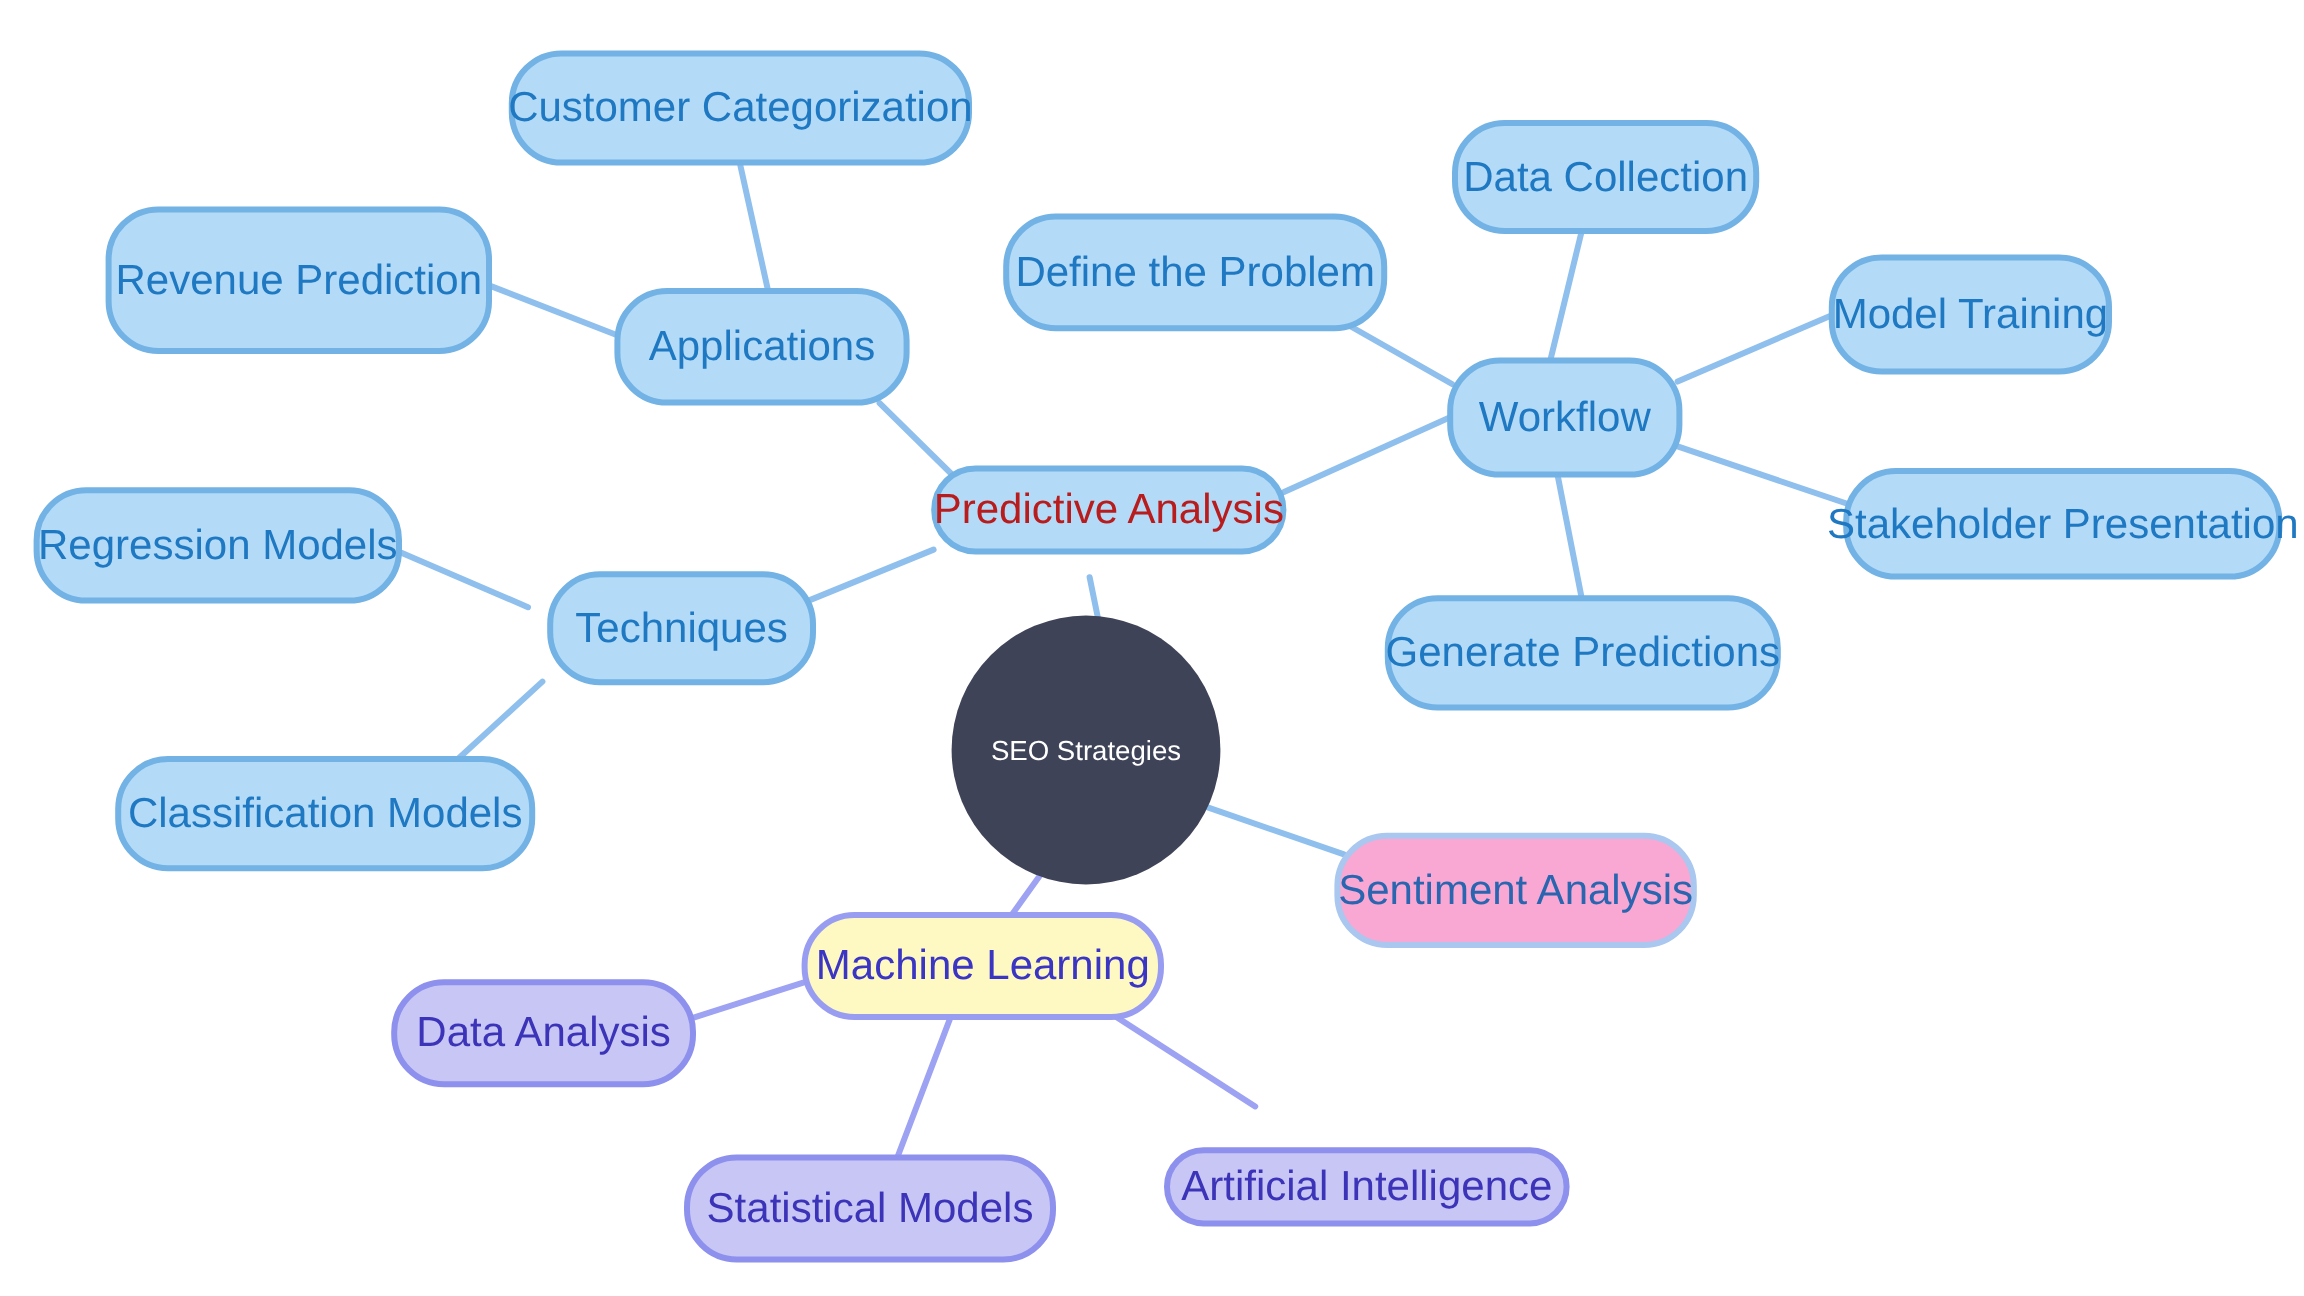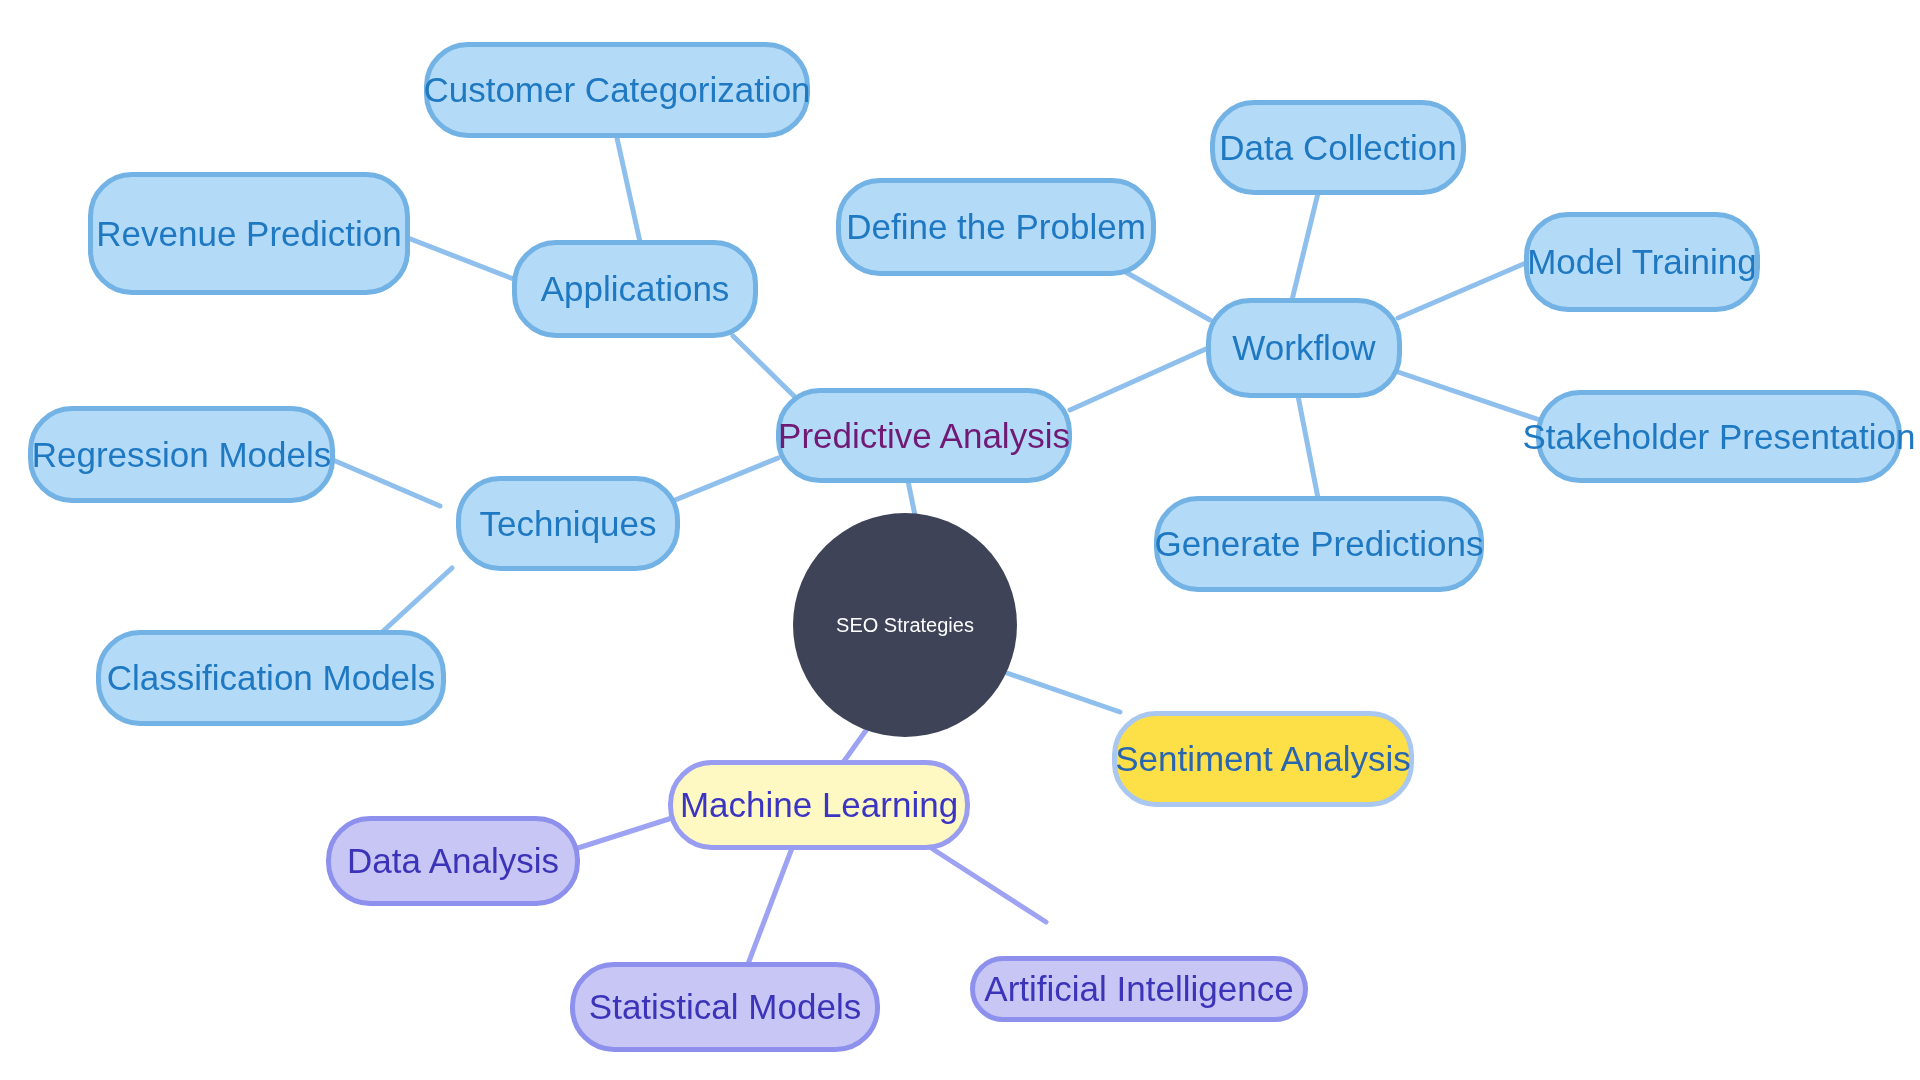--- a/index.html
+++ b/index.html
@@ -19,21 +19,21 @@
     border:5px solid;
     font-size:35px;
     white-space:nowrap;
     cursor:pointer;
     user-select:none;
   }
   .center-node{
     position:absolute;
     display:flex;align-items:center;justify-content:center;
     border-radius:50%;
-    font-size:20px;
+    font-size:23px;
     cursor:pointer;
     user-select:none;
   }
 </style>
 </head>
 <body>
 
 <div class="canvas">
   <svg id="edge-layer" width="1920" height="1080" viewBox="0 0 1920 1080">
       <line x1="617" y1="138" x2="640" y2="242" stroke="#8fbfed" stroke-width="5" stroke-linecap="round"></line>
@@ -57,25 +57,25 @@
     </svg>
   <div id="node-layer">
       <div class="node" style="left: 424px; top: 42px; width: 386px; height: 96px; background: rgb(179, 218, 247); border-color: rgb(114, 178, 228); color: rgb(30, 120, 194);">Customer Categorization</div>
       <div class="node" style="left: 88px; top: 172px; width: 322px; height: 123px; background: rgb(179, 218, 247); border-color: rgb(114, 178, 228); color: rgb(30, 120, 194);">Revenue Prediction</div>
       <div class="node" style="left: 512px; top: 240px; width: 246px; height: 98px; background: rgb(179, 218, 247); border-color: rgb(114, 178, 228); color: rgb(30, 120, 194);">Applications</div>
       <div class="node" style="left: 836px; top: 178px; width: 320px; height: 98px; background: rgb(179, 218, 247); border-color: rgb(114, 178, 228); color: rgb(30, 120, 194);">Define the Problem</div>
       <div class="node" style="left: 1210px; top: 100px; width: 256px; height: 95px; background: rgb(179, 218, 247); border-color: rgb(114, 178, 228); color: rgb(30, 120, 194);">Data Collection</div>
       <div class="node" style="left: 1524px; top: 212px; width: 236px; height: 100px; background: rgb(179, 218, 247); border-color: rgb(114, 178, 228); color: rgb(30, 120, 194);">Model Training</div>
       <div class="node" style="left: 1206px; top: 298px; width: 196px; height: 100px; background: rgb(179, 218, 247); border-color: rgb(114, 178, 228); color: rgb(30, 120, 194);">Workflow</div>
       <div class="node" style="left: 1536px; top: 390px; width: 366px; height: 93px; background: rgb(179, 218, 247); border-color: rgb(114, 178, 228); color: rgb(30, 120, 194);">Stakeholder Presentation</div>
-      <div class="node" style="left: 776px; top: 388px; width: 296px; height: 95px; background: rgb(179, 218, 247); border-color: rgb(114, 178, 228); color: #701a75;">Predictive Analysis</div>
+      <div class="node" style="left: 776px; top: 388px; width: 296px; height: 74px; background: rgb(179, 218, 247); border-color: rgb(114, 178, 228); color: #b91c1c;">Predictive Analysis</div>
       <div class="node" style="left: 1154px; top: 496px; width: 330px; height: 96px; background: rgb(179, 218, 247); border-color: rgb(114, 178, 228); color: rgb(30, 120, 194);">Generate Predictions</div>
       <div class="node" style="left: 28px; top: 406px; width: 307px; height: 97px; background: rgb(179, 218, 247); border-color: rgb(114, 178, 228); color: rgb(30, 120, 194);">Regression Models</div>
       <div class="node" style="left: 456px; top: 476px; width: 224px; height: 95px; background: rgb(179, 218, 247); border-color: rgb(114, 178, 228); color: rgb(30, 120, 194);">Techniques</div>
       <div class="node" style="left: 96px; top: 630px; width: 350px; height: 96px; background: rgb(179, 218, 247); border-color: rgb(114, 178, 228); color: rgb(30, 120, 194);">Classification Models</div>
-      <div class="node" style="left: 1112px; top: 694px; width: 302px; height: 96px; background: #fde047; border-color: rgb(169, 199, 239); color: rgb(42, 102, 176); margin-top: 17px;">Sentiment Analysis</div>
+      <div class="node" style="left: 1112px; top: 694px; width: 302px; height: 96px; background: #f9a8d4; border-color: rgb(169, 199, 239); color: rgb(42, 102, 176);">Sentiment Analysis</div>
       <div class="node" style="left: 668px; top: 760px; width: 302px; height: 90px; background: #fef9c3; border-color: rgb(152, 157, 241); color: rgb(59, 53, 196);">Machine Learning</div>
       <div class="node" style="left: 326px; top: 816px; width: 254px; height: 90px; background: rgb(200, 198, 245); border-color: rgb(141, 144, 236); color: rgb(60, 52, 184);">Data Analysis</div>
       <div class="node" style="left: 570px; top: 962px; width: 310px; height: 90px; background: rgb(200, 198, 245); border-color: rgb(141, 144, 236); color: rgb(60, 52, 184);">Statistical Models</div>
       <div class="node" style="left: 970px; top: 956px; width: 338px; height: 66px; background: rgb(200, 198, 245); border-color: rgb(141, 144, 236); color: rgb(60, 52, 184);">Artificial Intelligence</div>
     </div>
   <div class="center-node" id="center-node" style="left: 793px; top: 513px; width: 224px; height: 224px; background: rgb(62, 67, 87); color: rgb(255, 255, 255);">SEO Strategies</div>
 </div>
 
 </body></html>

